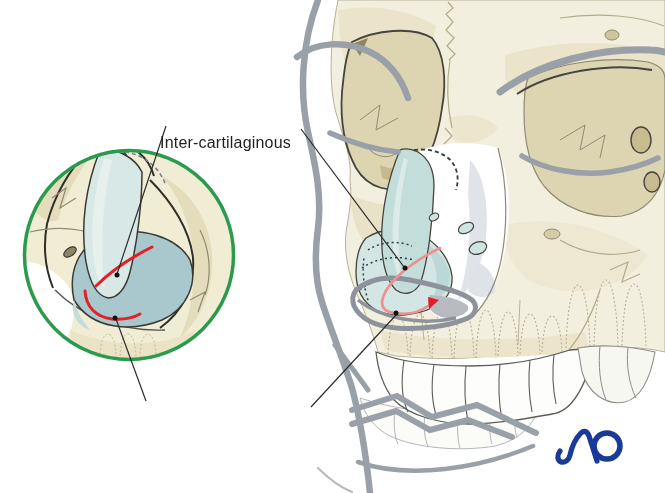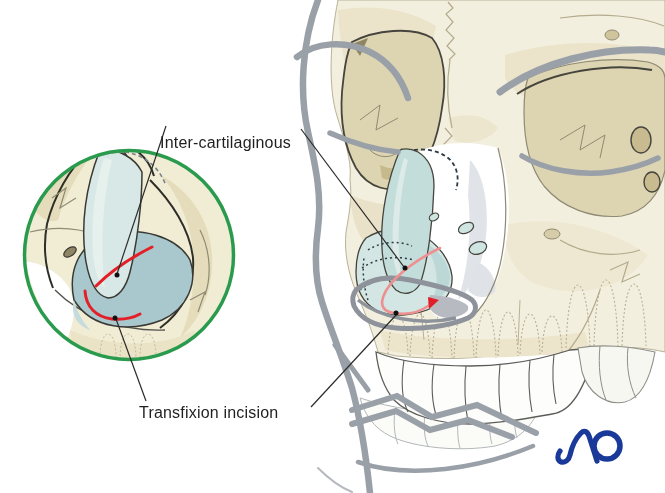--- a/index.html
+++ b/index.html
@@ -216,17 +216,14 @@
   <g fill="none" stroke="#1a3a99" stroke-width="5.2" stroke-linecap="round">
     <title>AO</title>
     <path d="M560,451 C557,455 557,460 561,462 C565,463 569,460 570,455 C572,446 576,438 581,433 C584,430 587,431 589,436 L597,461"></path>
     <circle cx="607" cy="446" r="13" stroke-width="5.5"></circle>
   </g>
 </svg>
 
   <div class="fig-label" id="label-inter">
     <span class="ln">Inter-cartilaginous</span>
   </div>
-  <div class="fig-label" id="label-trans">
-    <span>Transfixion incision</span>
-  </div>
 
 </div>
 
 </body></html>

